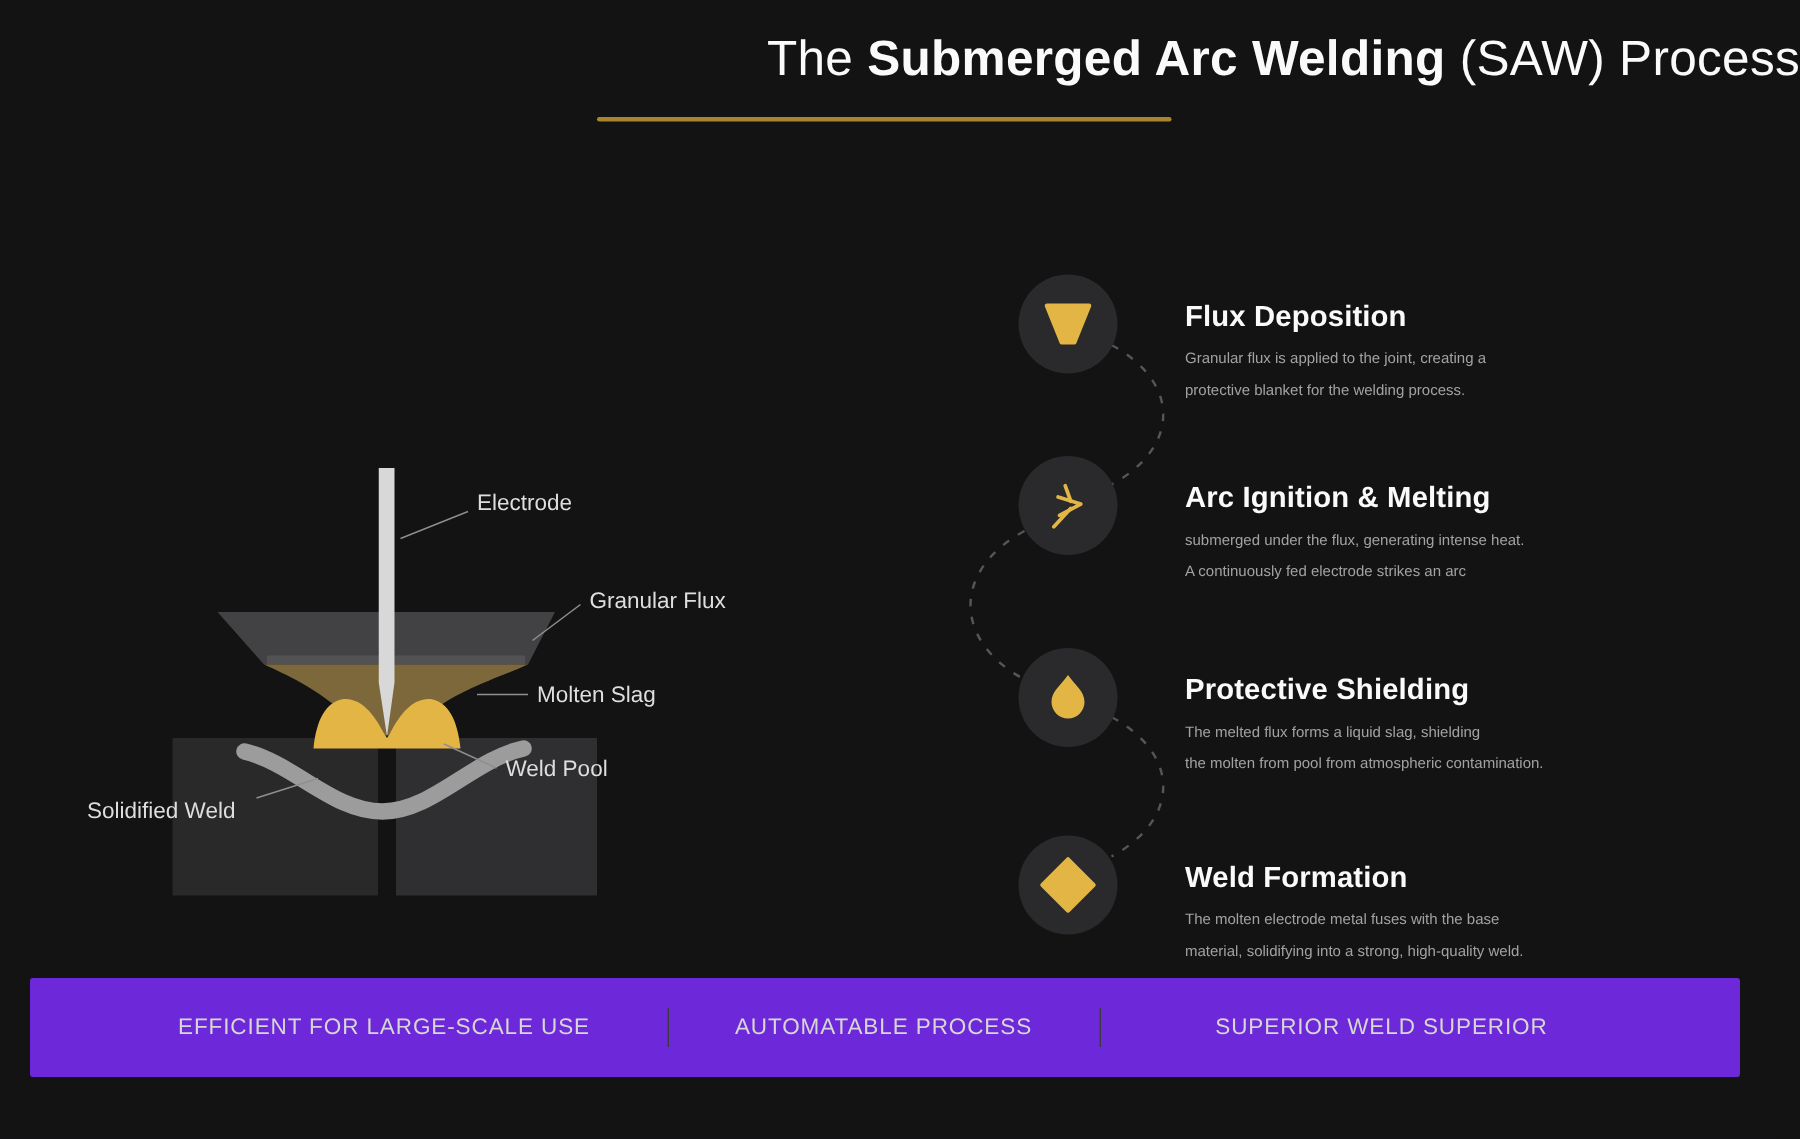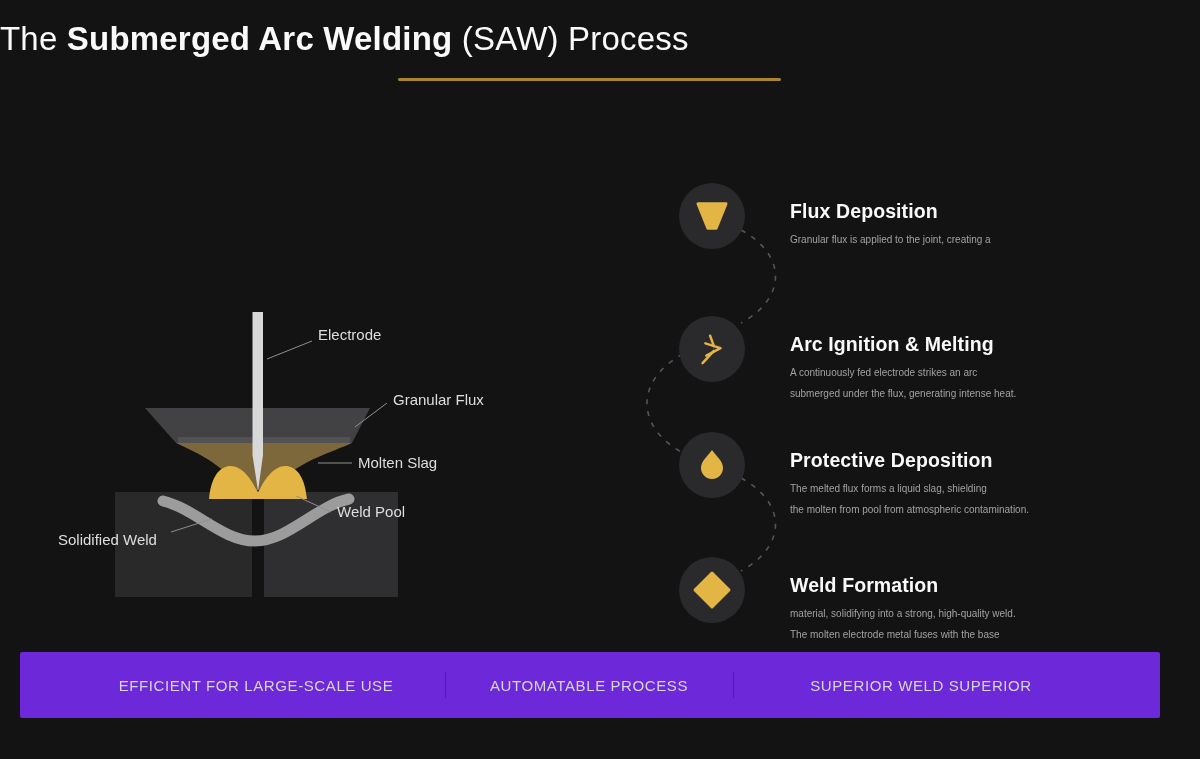--- a/index.html
+++ b/index.html
@@ -6,21 +6,21 @@
   body{
     width:1200px;height:759px;
     background:#131314;
     font-family:"Liberation Sans",sans-serif;
     position:relative;overflow:hidden;
     -webkit-font-smoothing:antialiased;
   }
   
   .title{
     position:absolute;top:20px;left:0;width:1200px;
-    text-align:left;color:#FAFAFA;
+    text-align:right;color:#FAFAFA;
     font-size:33px;font-weight:400;letter-spacing:.2px;
     margin:0;
   }
   .title strong{font-weight:700;}
   .title-underline{
     position:absolute;left:398px;top:78px;width:383px;height:3px;
     background:#A9852E;border-radius:2px;
   }
   
   .stage{position:absolute;left:0;top:0;width:1200px;height:759px;z-index:1;}
@@ -96,67 +96,68 @@
 <div class="step" style="top:183px">
   <div class="step-circle">
     <svg width="32" height="30" viewBox="0 0 34 30">
       <polygon points="2,2 32,2 21.5,28 12.5,28" fill="#E2B545" stroke="#E2B545" stroke-width="3" stroke-linejoin="round"></polygon>
     </svg>
   </div>
   <div class="step-text">
     <div class="step-title">Flux Deposition</div>
     <div class="step-desc">
       <div>Granular flux is applied to the joint, creating a</div>
+      <div>protective blanket for the welding process.</div>
     </div>
   </div>
 </div>
 
-<div class="step" style="top:316px">
+<div class="step" style="top:304px">
   <div class="step-circle">
     <svg width="34" height="34" viewBox="0 0 36 36" fill="none" stroke="#E2B545" stroke-width="2.6" stroke-linecap="round" stroke-linejoin="round">
       <path d="M 16,4 L 20,15"></path>
       <path d="M 11,12 L 27,17 L 12,25"></path>
       <path d="M 20,20 L 8,33"></path>
     </svg>
   </div>
   <div class="step-text">
     <div class="step-title">Arc Ignition &amp; Melting</div>
     <div class="step-desc">
+      <div>submerged under the flux, generating intense heat.</div>
       <div>A continuously fed electrode strikes an arc</div>
-      <div>submerged under the flux, generating intense heat.</div>
     </div>
   </div>
 </div>
 
 <div class="step" style="top:432px">
   <div class="step-circle">
     <svg width="32" height="34" viewBox="0 0 32 34">
       <path d="M 16,2 C 11,9 5,13 5,20 a 11,11 0 0 0 22,0 C 27,13 21,9 16,2 Z" fill="#E2B545"></path>
     </svg>
   </div>
   <div class="step-text">
-    <div class="step-title">Protective Deposition</div>
+    <div class="step-title">Protective Shielding</div>
     <div class="step-desc">
       <div>The melted flux forms a liquid slag, shielding</div>
       <div>the molten from pool from atmospheric contamination.</div>
     </div>
   </div>
 </div>
 
 <div class="step" style="top:557px">
   <div class="step-circle">
     <svg width="40" height="40" viewBox="0 0 40 40">
       <polygon points="20,3 37,20 20,37 3,20" fill="#E2B545" stroke="#E2B545" stroke-width="3" stroke-linejoin="round"></polygon>
     </svg>
   </div>
   <div class="step-text">
     <div class="step-title">Weld Formation</div>
     <div class="step-desc">
+      <div>The molten electrode metal fuses with the base</div>
       <div>material, solidifying into a strong, high-quality weld.</div>
-      <div>The molten electrode metal fuses with the base</div>
     </div>
   </div>
 </div>
 
 <div class="footer-bar">
   <span class="footer-item" style="left:236px">EFFICIENT FOR LARGE-SCALE USE</span>
   <span class="footer-divider" style="left:425px"></span>
   <span class="footer-item" style="left:569px">AUTOMATABLE PROCESS</span>
   <span class="footer-divider" style="left:713px"></span>
   <span class="footer-item" style="left:901px">SUPERIOR WELD SUPERIOR</span>

